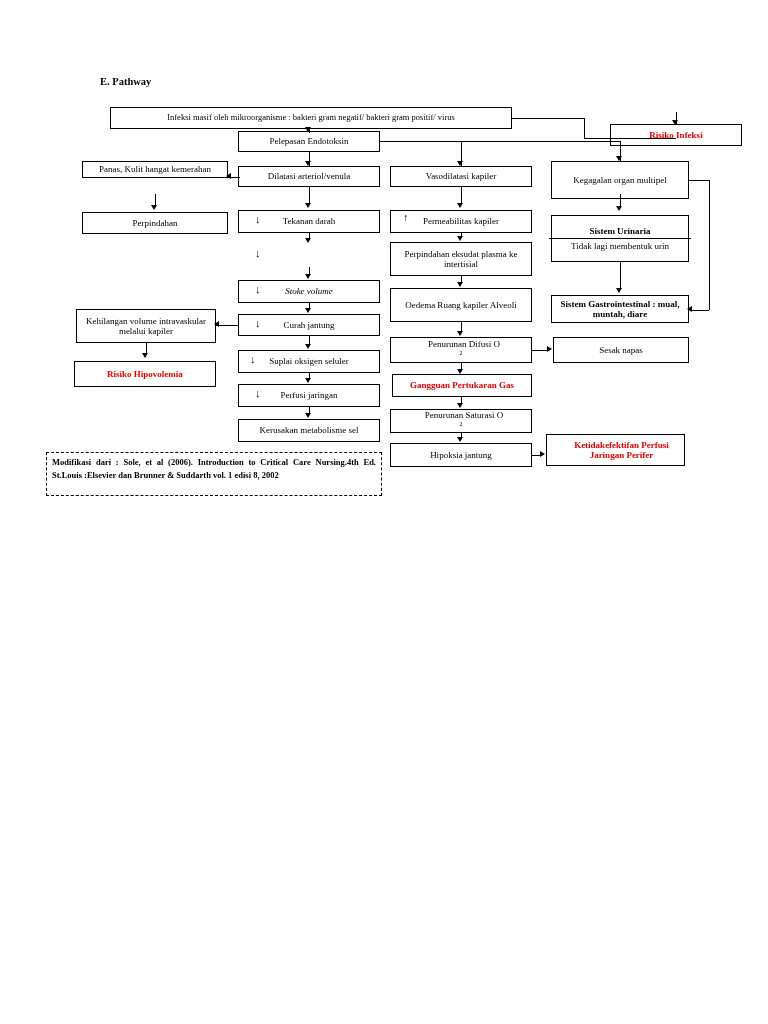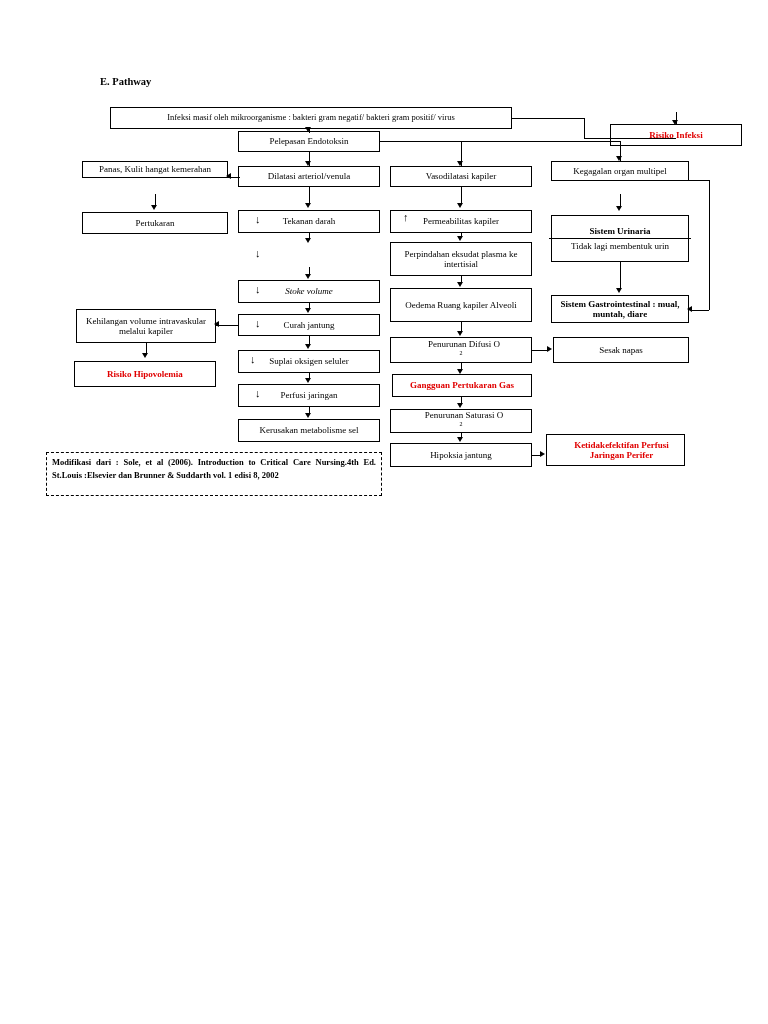--- a/index.html
+++ b/index.html
@@ -75,26 +75,26 @@
   </div>
 
   <div class="box t9" style="left:238px;top:166px;width:142px;height:21px;">
     <span>Dilatasi arteriol/venula</span>
   </div>
 
   <div class="box t9" style="left:390px;top:166px;width:142px;height:21px;">
     <span>Vasodilatasi kapiler</span>
   </div>
 
-  <div class="box t9" style="left:551px;top:161px;width:138px;height:20px;">
+  <div class="box t9" style="left:551px;top:161px;width:138px;height:38px;">
     <span>Kegagalan organ multipel</span>
   </div>
 
   <div class="box t9" style="left:82px;top:212px;width:146px;height:22px;">
-    <span>Pertukaran</span>
+    <span>Perpindahan</span>
   </div>
 
   <div class="box t9" style="left:238px;top:210px;width:142px;height:23px;">
     <span>Tekanan darah</span>
   </div>
 
   <div class="box t9" style="left:390px;top:210px;width:142px;height:23px;">
     <span>Permeabilitas kapiler</span>
   </div>
 

